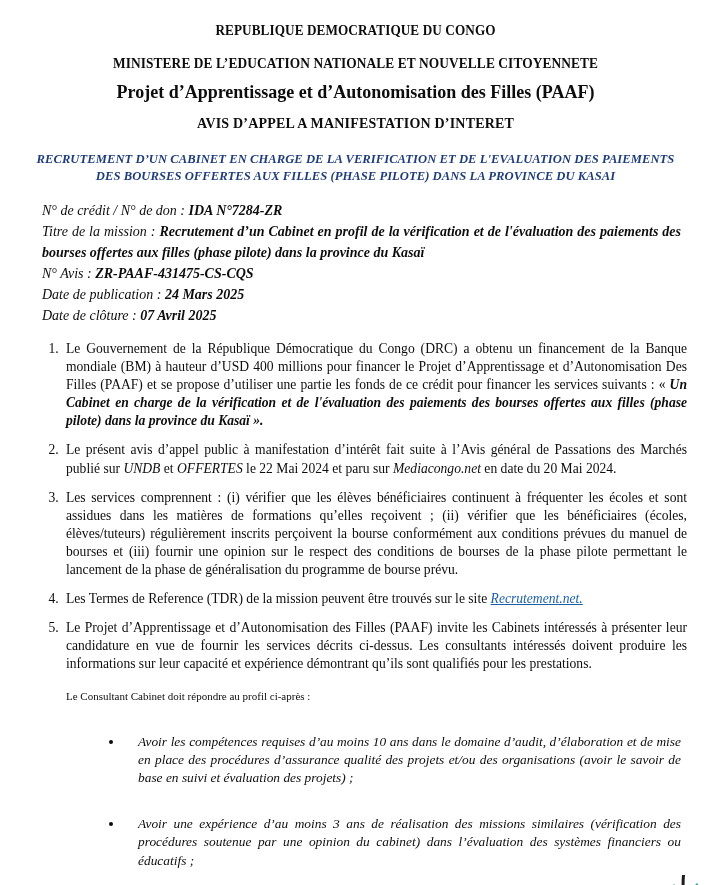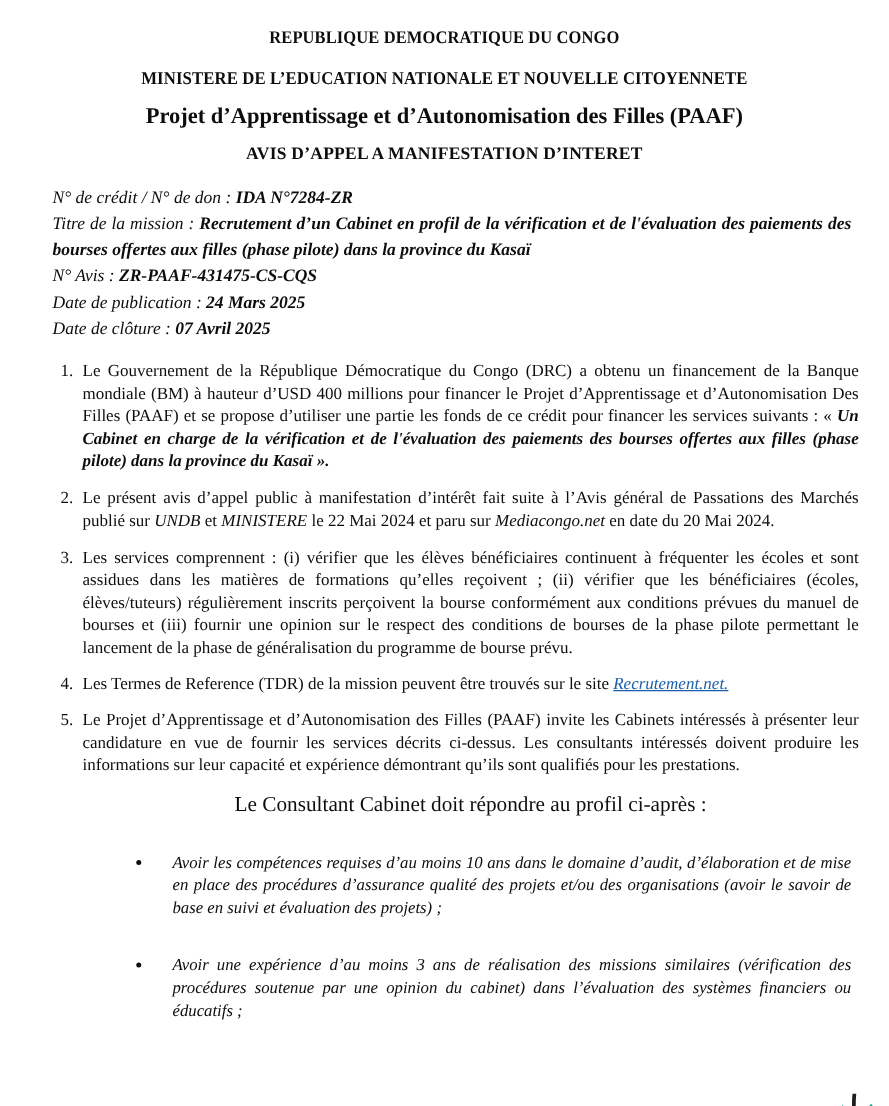--- a/index.html
+++ b/index.html
@@ -111,23 +111,23 @@
     margin-bottom: 11px;
     padding-left: 4px;
   }
   ol.items > li::marker { font-size: 13.6px; }
   .bi { font-weight: bold; font-style: italic; }
   .it { font-style: italic; }
   .link { color: #1b5fa8; font-style: italic; }
 
   .sub-para {
     margin: 13px 0 4px 0;
-    font-size: 17px;
+    font-size: 11px;
     line-height: 18px;
-    text-align: center;
+    text-align: left;
   }
 
   ul.profile {
     margin: 0;
     padding: 0 6px 0 58px;
     list-style: disc;
     font-style: italic;
     font-size: 13.4px;
     line-height: 18.2px;
   }
@@ -153,33 +153,34 @@
 
 <div class="page">
 
   <div class="nat-head" id="nat-line-1">REPUBLIQUE DEMOCRATIQUE DU CONGO</div>
   <div class="nat-head" id="nat-line-2">MINISTERE DE L’EDUCATION NATIONALE ET NOUVELLE CITOYENNETE</div>
 
 
   <div class="proj-title">Projet d’Apprentissage et d’Autonomisation des Filles (PAAF)</div>
   <div class="avis-title">AVIS D’APPEL A MANIFESTATION D’INTERET</div>
 
+  <div class="subject">RECRUTEMENT D’UN CABINET EN CHARGE DE LA VERIFICATION ET DE L'EVALUATION DES PAIEMENTS DES BOURSES OFFERTES AUX FILLES (PHASE PILOTE) DANS LA PROVINCE DU KASAI</div>
 
   <div class="refs">
     <div class="row"><span>N° de crédit / N° de don : </span><b>IDA N°7284-ZR</b></div>
     <div class="row ref-mission"><span>Titre de la mission : </span><b>Recrutement d’un Cabinet en profil de la vérification et de l'évaluation des paiements des bourses offertes aux filles (phase pilote) dans la province du Kasaï</b></div>
     <div class="row"><span>N° Avis : </span><b>ZR-PAAF-431475-CS-CQS</b></div>
     <div class="row"><span>Date de publication : </span><b>24 Mars 2025</b></div>
     <div class="row"><span>Date de clôture : </span><b>07 Avril 2025</b></div>
   </div>
 
   <ol class="items">
     <li><span>Le Gouvernement de la République Démocratique du Congo (DRC) a obtenu un financement de la Banque mondiale (BM) à hauteur d’USD 400 millions pour financer le Projet d’Apprentissage et d’Autonomisation Des Filles (PAAF) et se propose d’utiliser une partie les fonds de ce crédit pour financer les services suivants : « </span><span class="bi">Un Cabinet en charge de la vérification et de l'évaluation des paiements des bourses offertes aux filles (phase pilote) dans la province du Kasaï</span><span class="bi"> ».</span></li>
 
-    <li><span>Le présent avis d’appel public à manifestation d’intérêt fait suite à l’Avis général de Passations des Marchés publié sur </span><span class="it">UNDB</span><span> et </span><span class="it">MINISTERE</span><span> le 22 Mai 2024 et paru sur </span><span class="it">Mediacongo.net</span><span> en date du 20 Mai 2024.</span></li>
+    <li><span>Le présent avis d’appel public à manifestation d’intérêt fait suite à l’Avis général de Passations des Marchés publié sur </span><span class="it">UNDB</span><span> et </span><span class="it">OFFERTES</span><span> le 22 Mai 2024 et paru sur </span><span class="it">Mediacongo.net</span><span> en date du 20 Mai 2024.</span></li>
 
     <li>Les services comprennent : (i) vérifier que les élèves bénéficiaires continuent à fréquenter les écoles et sont assidues dans les matières de formations qu’elles reçoivent ; (ii) vérifier que les bénéficiaires (écoles, élèves/tuteurs) régulièrement inscrits perçoivent la bourse conformément aux conditions prévues du manuel de bourses et (iii) fournir une opinion sur le respect des conditions de bourses de la phase pilote permettant le lancement de la phase de généralisation du programme de bourse prévu.</li>
 
     <li><span>Les Termes de Reference (TDR) de la mission peuvent être trouvés sur le site </span><a class="link" href="#">Recrutement.net.</a></li>
 
     <li>
       <span>Le Projet d’Apprentissage et d’Autonomisation des Filles (PAAF) invite les Cabinets intéressés à présenter leur candidature en vue de fournir les services décrits ci-dessus. Les consultants intéressés doivent produire les informations sur leur capacité et expérience démontrant qu’ils sont qualifiés pour les prestations.</span>
       <div class="sub-para">Le Consultant Cabinet doit répondre au profil ci-après :</div>
       <ul class="profile">
         <li>Avoir les compétences requises d’au moins 10 ans dans le domaine d’audit, d’élaboration et de mise en place des procédures d’assurance qualité des projets et/ou des organisations (avoir le savoir de base en suivi et évaluation des projets) ;</li>

